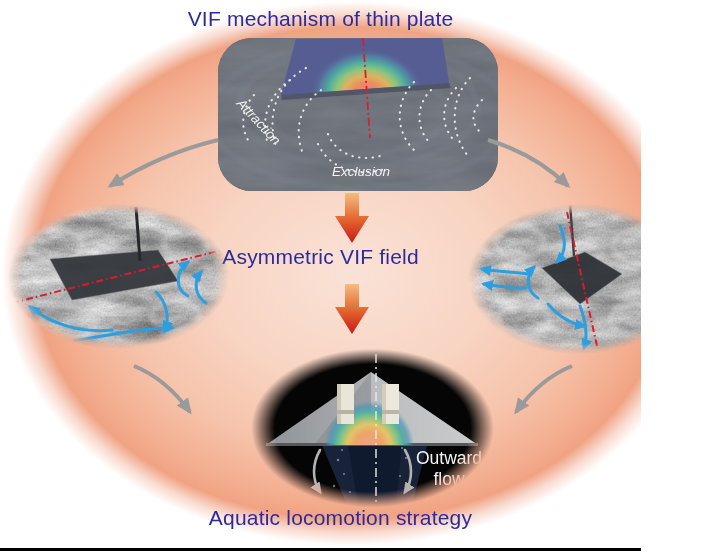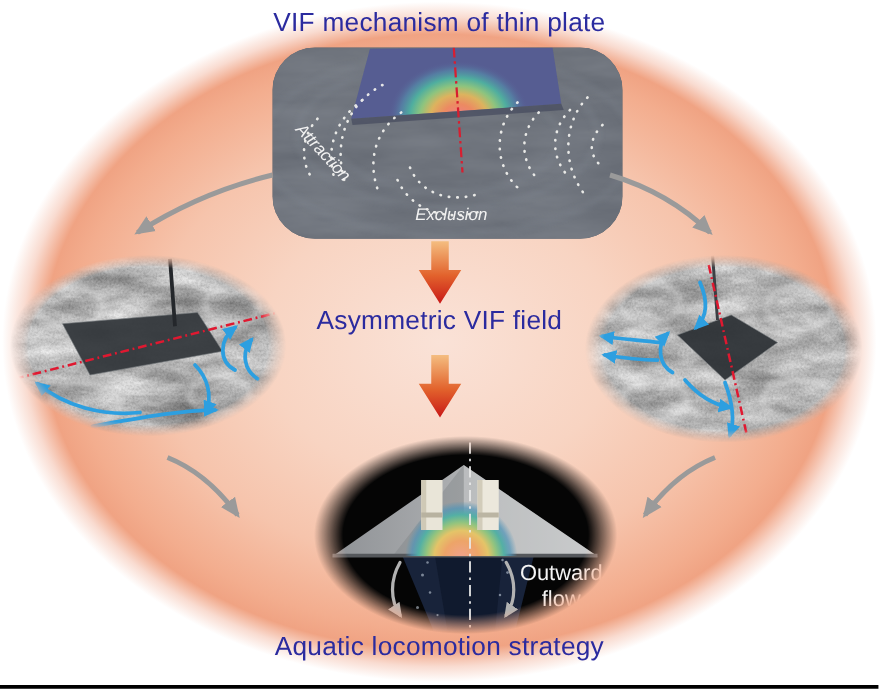--- a/index.html
+++ b/index.html
@@ -1,32 +1,32 @@
 <!DOCTYPE html>
 <html><head>
 <meta charset="utf-8">
 <style>
   html,body{margin:0;padding:0;}
   body{width:703px;height:555px;font-family:"Liberation Sans",sans-serif;background:#fff;overflow:hidden;}
-  #canvas{position:relative;width:703px;height:555px;background:#fff;overflow:hidden;}
+  #canvas{position:relative;width:641px;height:555px;background:#fff;overflow:hidden;}
 
   .bg-ellipse{
     position:absolute;left:0;top:0;width:703px;height:547px;
     background:radial-gradient(50% 50% at 50% 50%,
       #fae2d7 0%, #f8d4c2 40%, #f6c4ac 65%, #f3ad8e 84%, #f0a383 90%,
       rgba(244,190,170,0.55) 95%, rgba(255,255,255,0) 99.5%);
   }
 
   .fig-title{
     position:absolute;width:100%;text-align:center;
     color:#2b2b9f;font-size:21px;font-weight:500;letter-spacing:.2px;
   }
   .t-top{top:7px;}
   .t-mid{top:245px;}
-  .t-bottom{top:506px;}
+  .t-bottom{top:506px;padding-left:20px;}
 
   .panel-top{
     position:absolute;left:218px;top:38px;width:280px;height:153px;
     border-radius:34px;overflow:hidden;background:#59606a;
   }
 
   .oval{position:absolute;overflow:hidden;}
   .oval-mask{
     -webkit-mask-image:radial-gradient(closest-side,#000 87%,transparent 100%);
     mask-image:radial-gradient(closest-side,#000 87%,transparent 100%);

